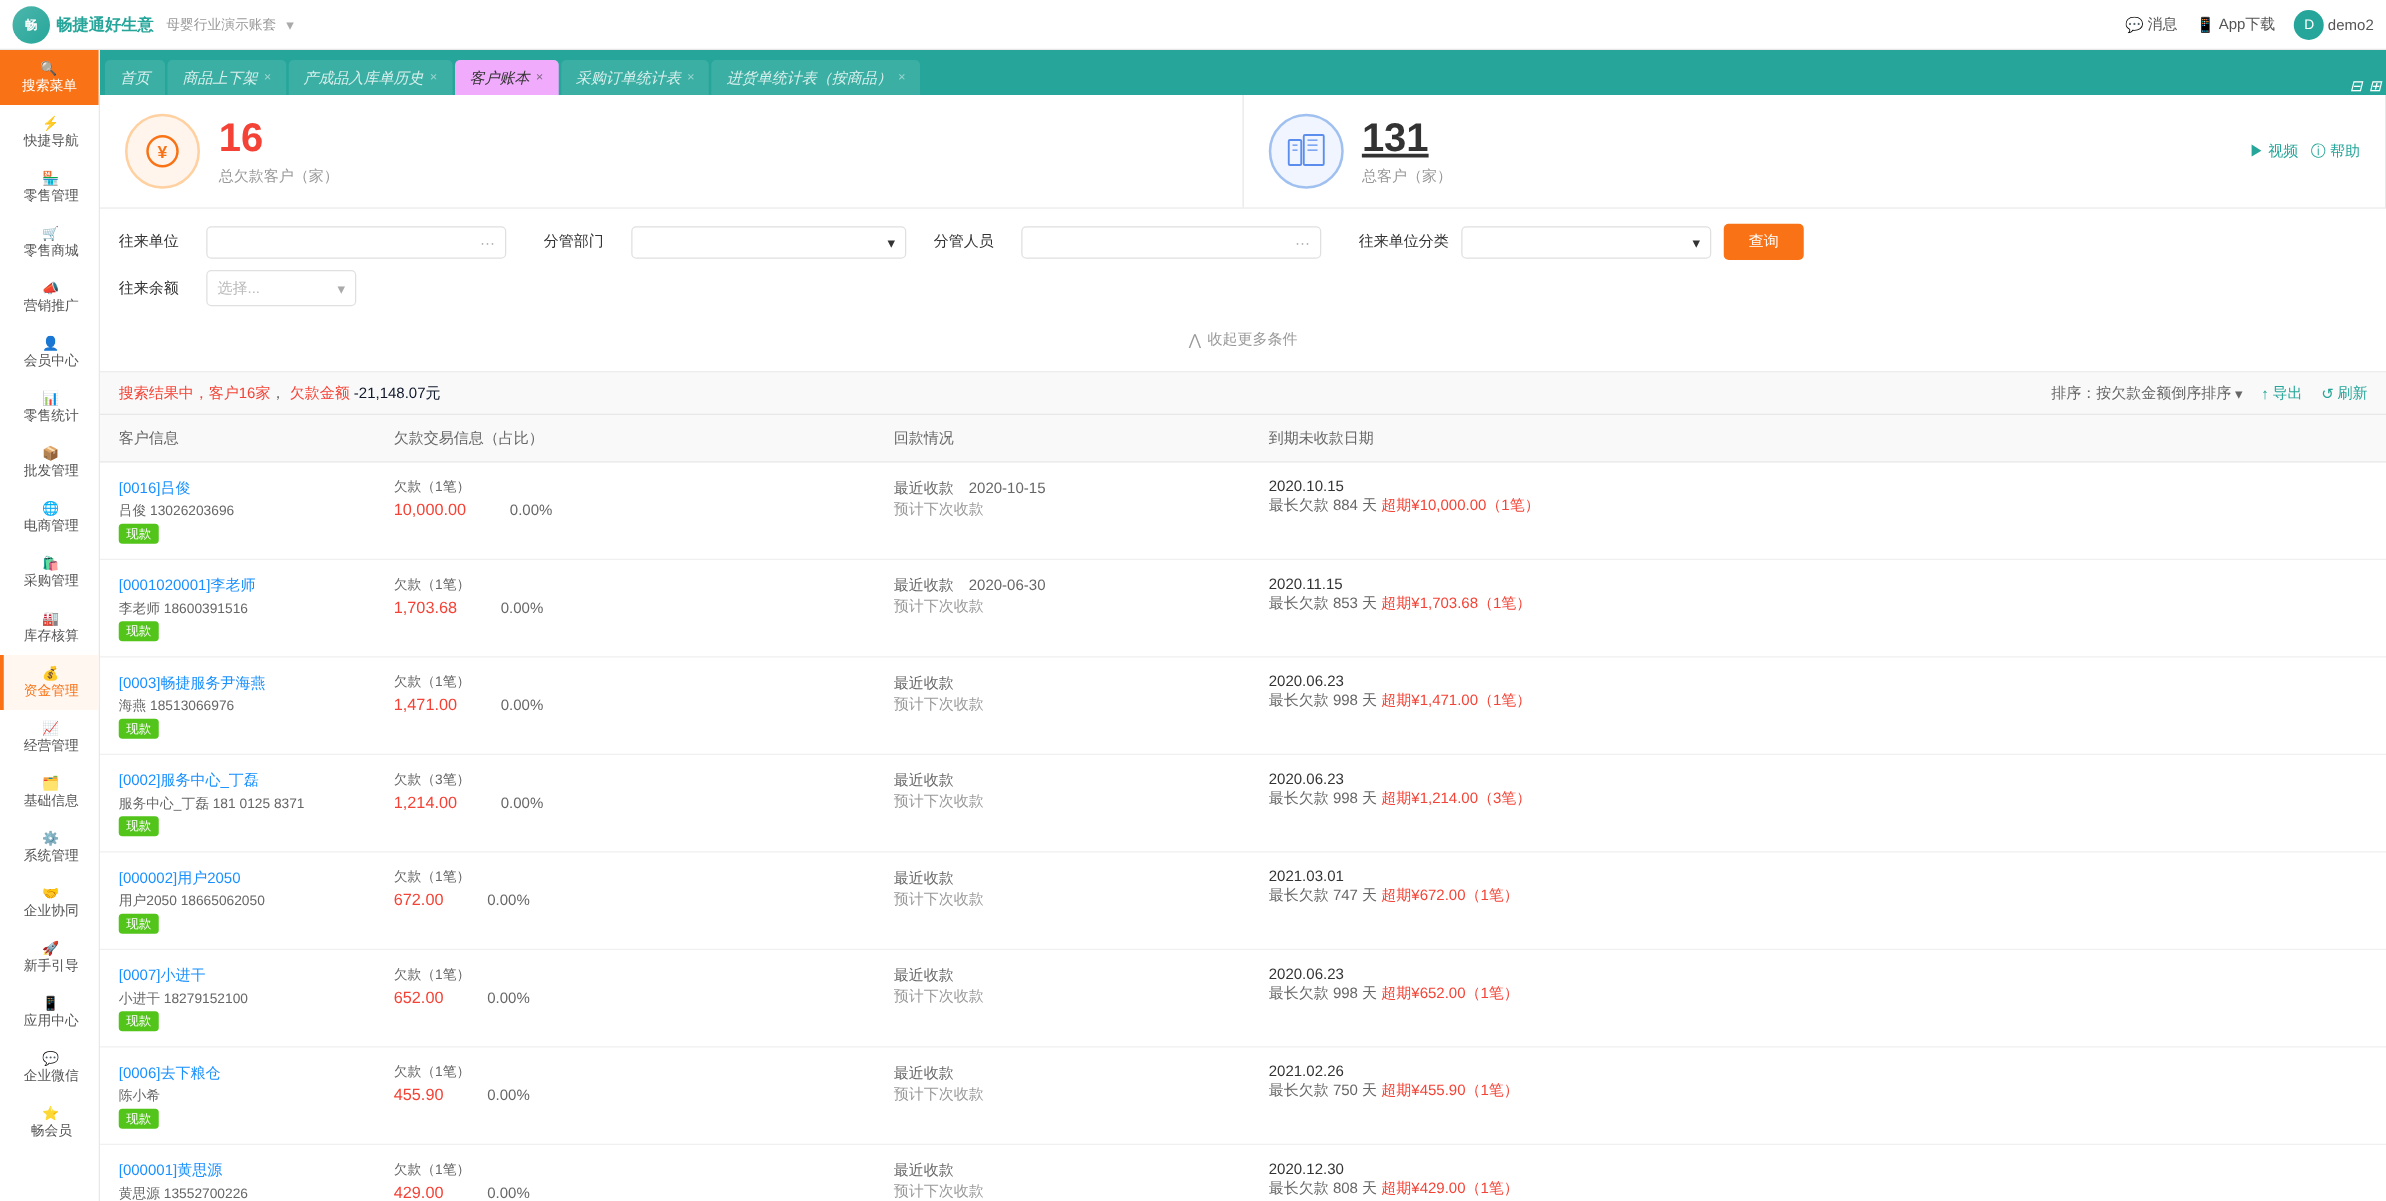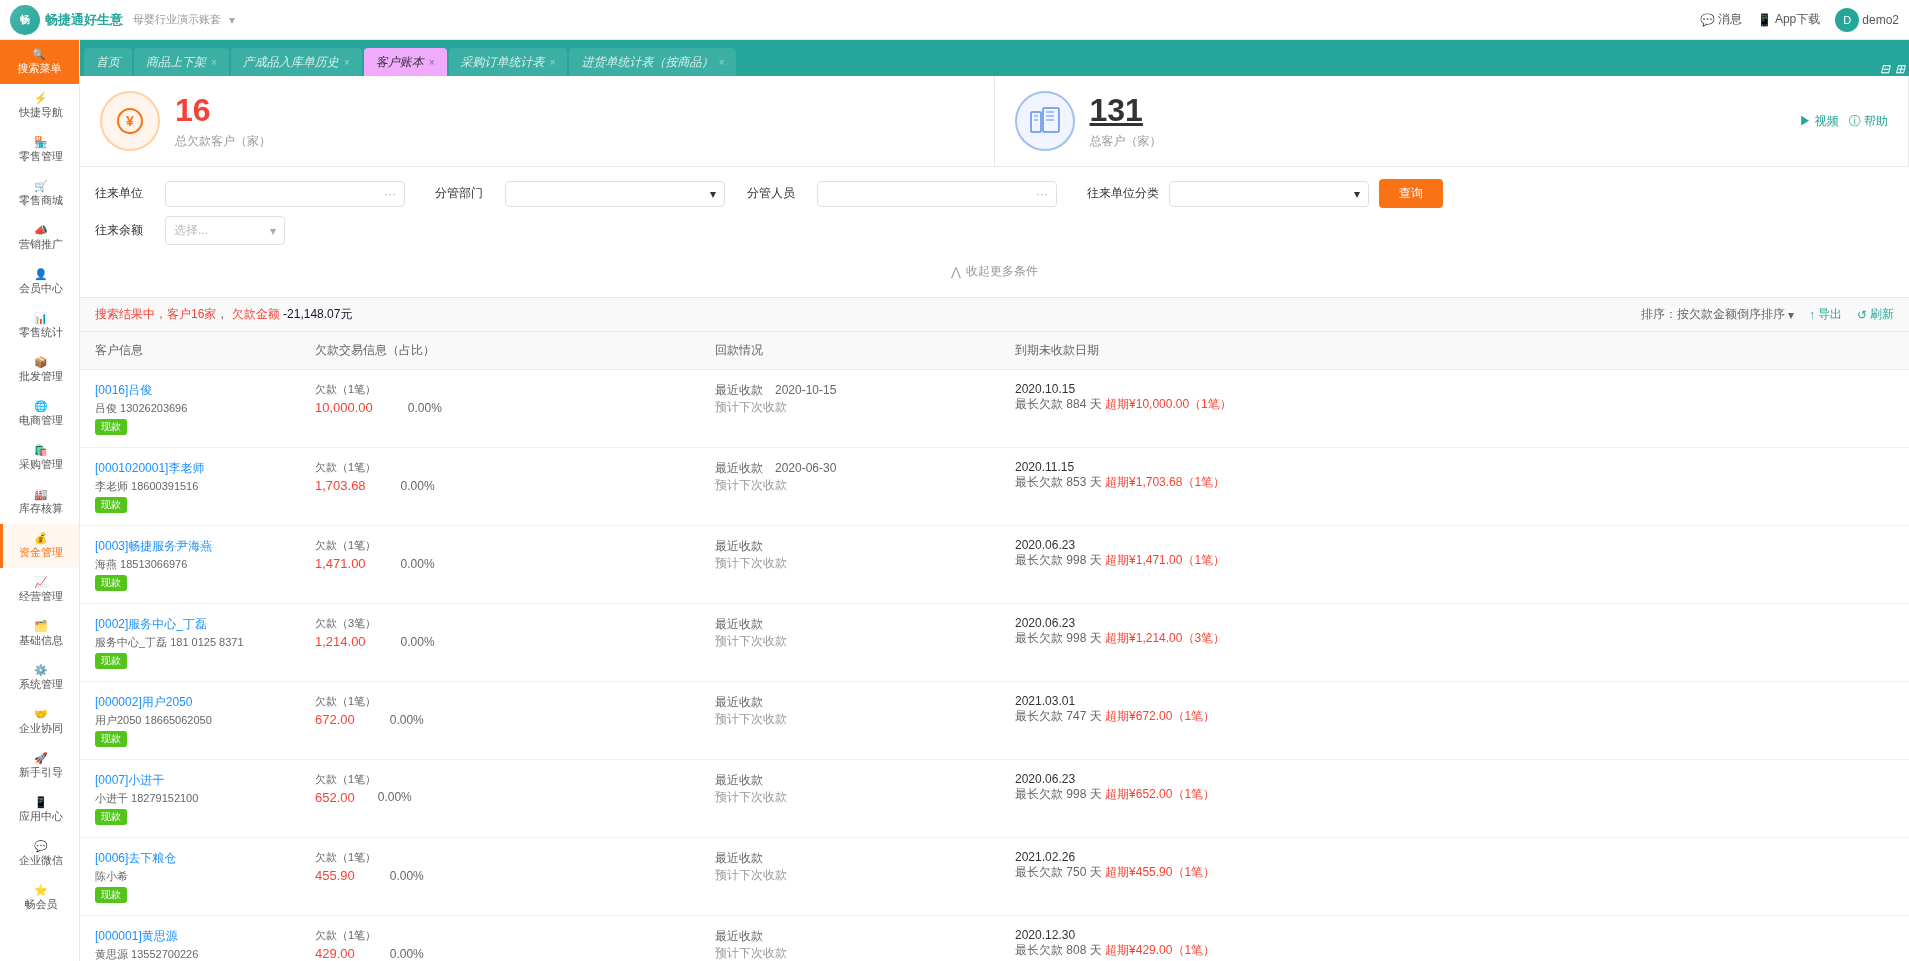--- a/index.html
+++ b/index.html
@@ -488,21 +488,21 @@
     </td>
   </tr>
                 <tr class="table-row">
     <td>
       <div class="customer-name">[0007]小进干</div>
       <div class="customer-phone">小进干 18279152100</div>
       <span class="tag-xian">现款</span>
     </td>
     <td>
       <div class="amount-label">欠款（1笔）</div>
-      <div style="display:flex;align-items:flex-start;gap:8px;">
+      <div style="display:flex;align-items:flex-end;gap:20px;">
         <span class="amount-red" style="cursor:pointer;">652.00</span>
         <span class="percent">0.00%</span>
       </div>
     </td>
     <td>
       <div class="collection-info">
         <span class="collection-date">最近收款</span>
       </div>
       <div class="collection-next">预计下次收款</div>
     </td>

